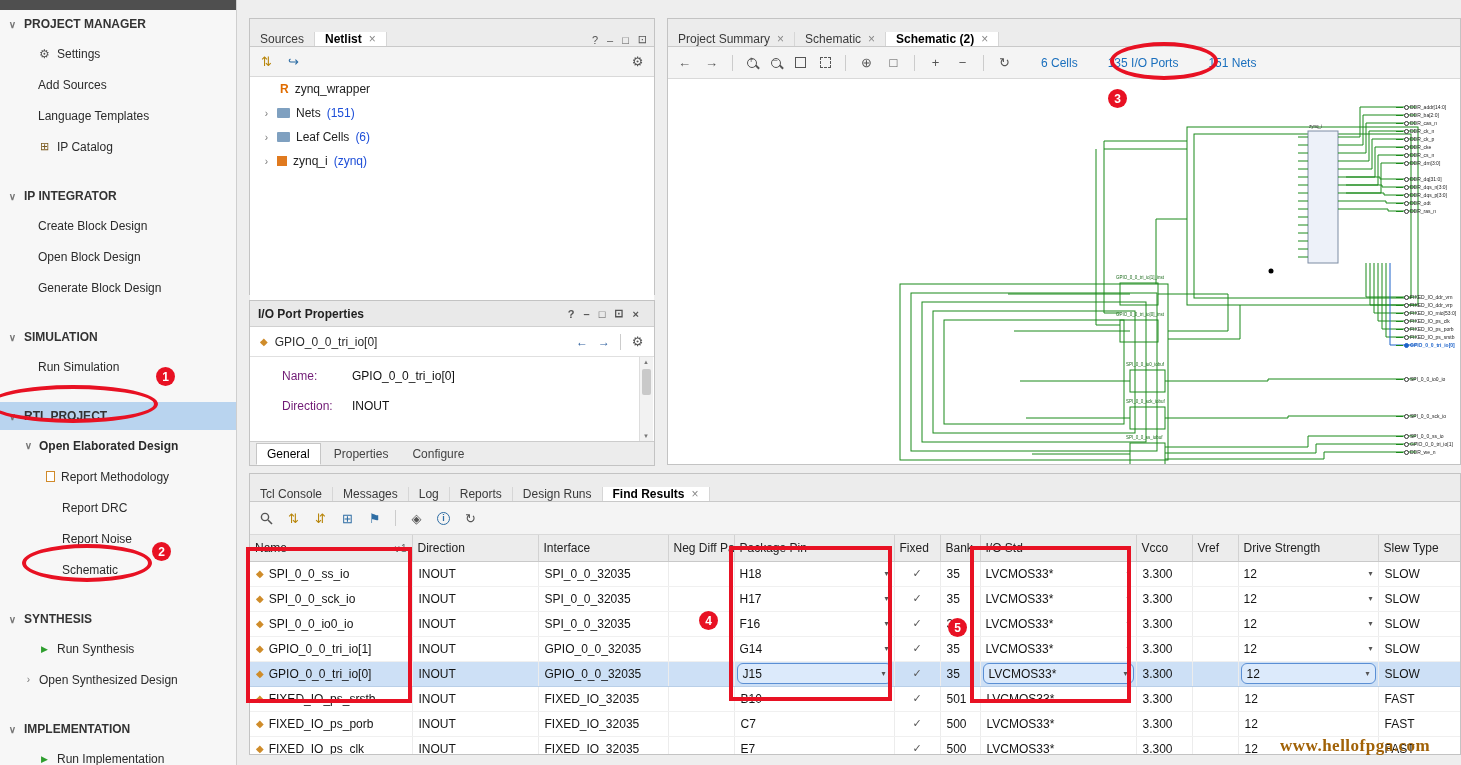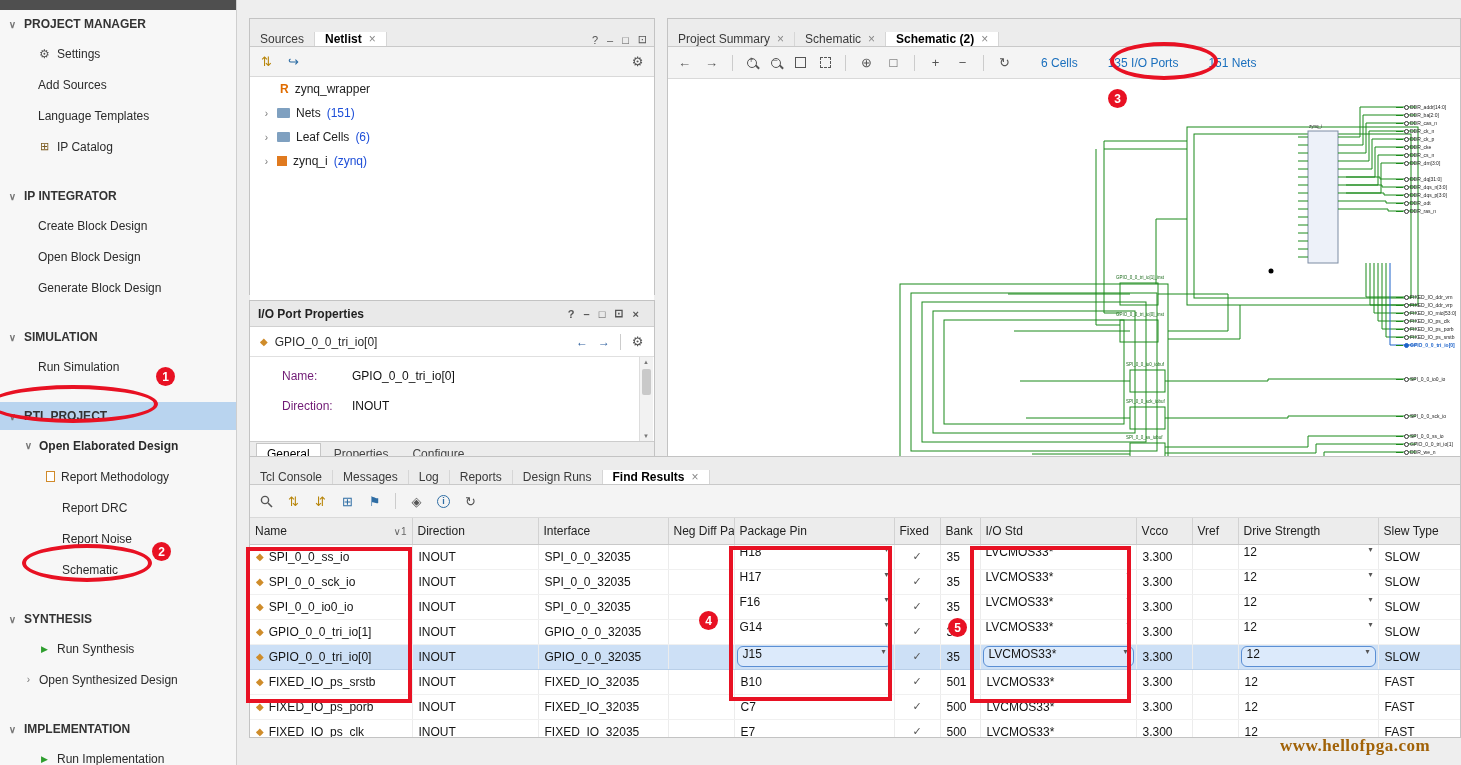--- a/index.html
+++ b/index.html
@@ -90,21 +90,21 @@
 
 
 .findtable{border-collapse:collapse;table-layout:fixed;width:1212px;background:#fff}
 .findtable th{height:26px;background:#ececec;border-right:1px solid #d2d2d2;border-bottom:1px solid #c9c9c9;font-weight:normal;text-align:left;padding:0 5px;color:#222;overflow:hidden;white-space:nowrap}
 .findtable td{height:25px;border-right:1px solid #ececec;border-bottom:1px solid #f0f0f0;padding:0;overflow:hidden;white-space:nowrap;color:#141414}
 tr.selrow td{background:#cde0f6;border-bottom-color:#b9cfe8}
 .sort{float:right;color:#666;font-size:10px;margin-top:2px}
 .ci{display:flex;align-items:center;gap:5px;padding:0 6px;height:100%}
 .ci.center{justify-content:center}
 .check{color:#555;font-size:11px}
-.combobox{display:flex;align-items:flex-start;justify-content:space-between;height:100%;padding:0 5px}
+.combobox{display:flex;align-items:center;justify-content:space-between;height:100%;padding:0 5px}
 .carr{font-size:8px;color:#555}
 tr.selrow .combobox{border:1px solid #5b8fd4;background:#dceafb;height:21px;margin:1px 2px;border-radius:6px}
 
 
 .overlay{position:absolute;left:0;top:0;width:1461px;height:765px;pointer-events:none;z-index:60}
 .ell{position:absolute;border:4px solid #e81123;border-radius:50%}
 .arect{position:absolute;border:4px solid #e81123}
 .badge{position:absolute;width:19px;height:19px;border-radius:50%;background:#e81123;color:#fff;font-weight:bold;font-size:12px;display:flex;align-items:center;justify-content:center}
 .watermark{position:absolute;left:1280px;top:736px;font-family:"Liberation Serif",serif;font-weight:bold;font-size:17px;color:#a16207;z-index:55;letter-spacing:.5px}
 </style>
@@ -549,21 +549,21 @@
             <span class="swire"></span>
             <span class="ssym"></span>
             <span class="slbl">DDR_we_n</span>
           </div>
         </div>
       </div>
     <div class="bigblk-lbl" style="left:641px;top:45px">zynq_i</div>
   </div>
 </section>
 
-<section class="panel" style="left:249px;top:456px;width:1212px;height:282px">
+<section class="panel" style="left:249px;top:473px;width:1212px;height:282px">
   <div class="tabbar">
     <span class="tabs" id="bottom-tabs">
         <div class="tab">
           <span>Tcl Console</span>
         </div>
         <div class="tab">
           <span>Messages</span>
         </div>
         <div class="tab">
           <span>Log</span>

